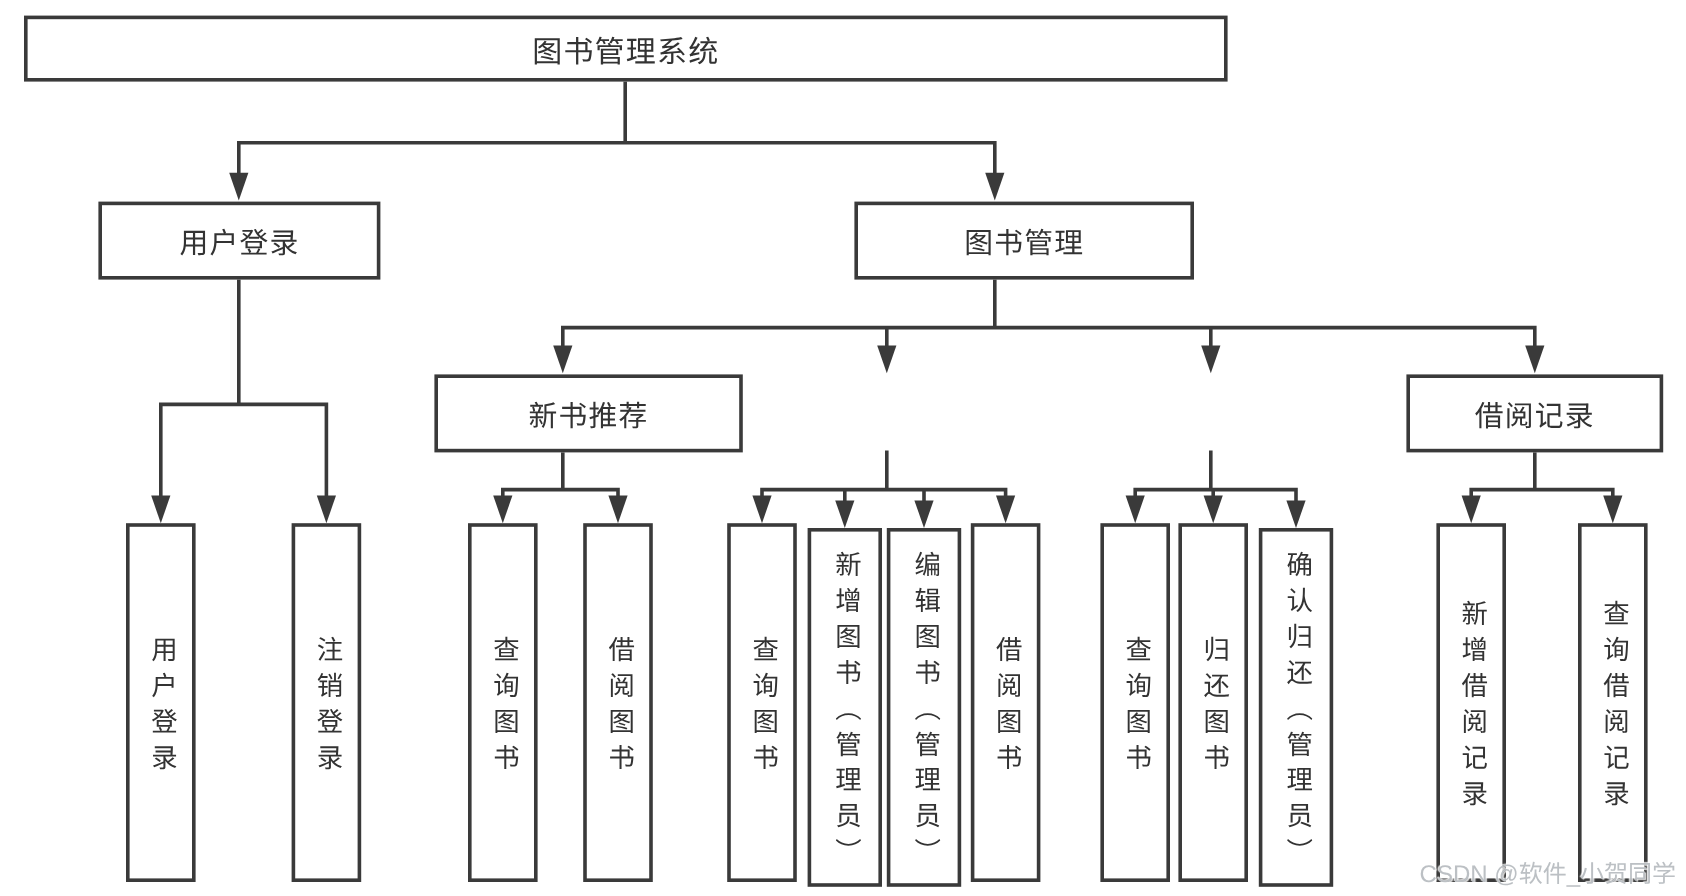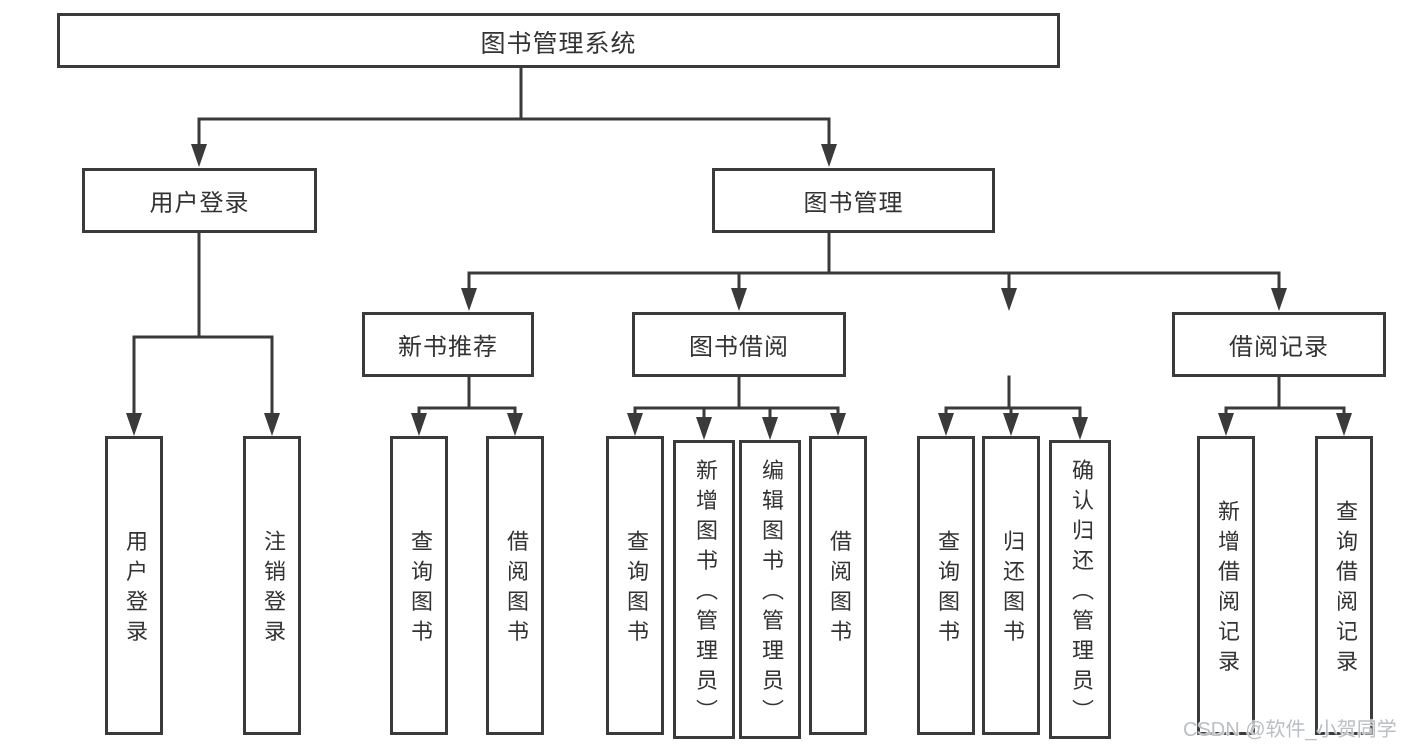--- a/index.html
+++ b/index.html
@@ -25,21 +25,21 @@
   .node{
     position:absolute;
     background:#fff;
     border:3px solid var(--line);
     display:flex;
     align-items:center;
     justify-content:center;
     color:var(--text);
   }
   .box-h{font-size:24px;letter-spacing:1px;}
-  .box-root{font-size:25px;letter-spacing:1px;margin-left:37px;}
+  .box-root{font-size:25px;letter-spacing:1px;}
   .box-v{font-size:22px;}
   .vtext{
     writing-mode:vertical-rl;
     text-orientation:mixed;
     letter-spacing:0.36em;
     margin-top:0.36em;
     line-height:1;
     white-space:nowrap;
   }
   .watermark{
@@ -95,25 +95,22 @@
     <span>图书管理系统</span>
   </div>
 
   <div class="node box-h" style="left:82px;top:168px;width:235px;height:65px">
     <span>用户登录</span>
   </div>
   <div class="node box-h" style="left:712px;top:168px;width:283px;height:65px">
     <span>图书管理</span>
   </div>
 
-  <div class="node box-h" style="left:362px;top:312px;width:172px;height:65px">
+  <div class="node box-h" style="left:362px;top:312px;width:257px;height:65px">
     <span>新书推荐</span>
-  </div>
-  <div class="node box-h" style="left:632px;top:312px;width:214px;height:65px">
-    <span>图书借阅</span>
   </div>
   <div class="node box-h" style="left:1172px;top:312px;width:214px;height:65px">
     <span>借阅记录</span>
   </div>
 
   <div class="node box-v" style="left:105px;top:436px;width:58px;height:299px">
     <span class="vtext">用户登录</span>
   </div>
   <div class="node box-v" style="left:243px;top:436px;width:58px;height:299px">
     <span class="vtext">注销登录</span>

